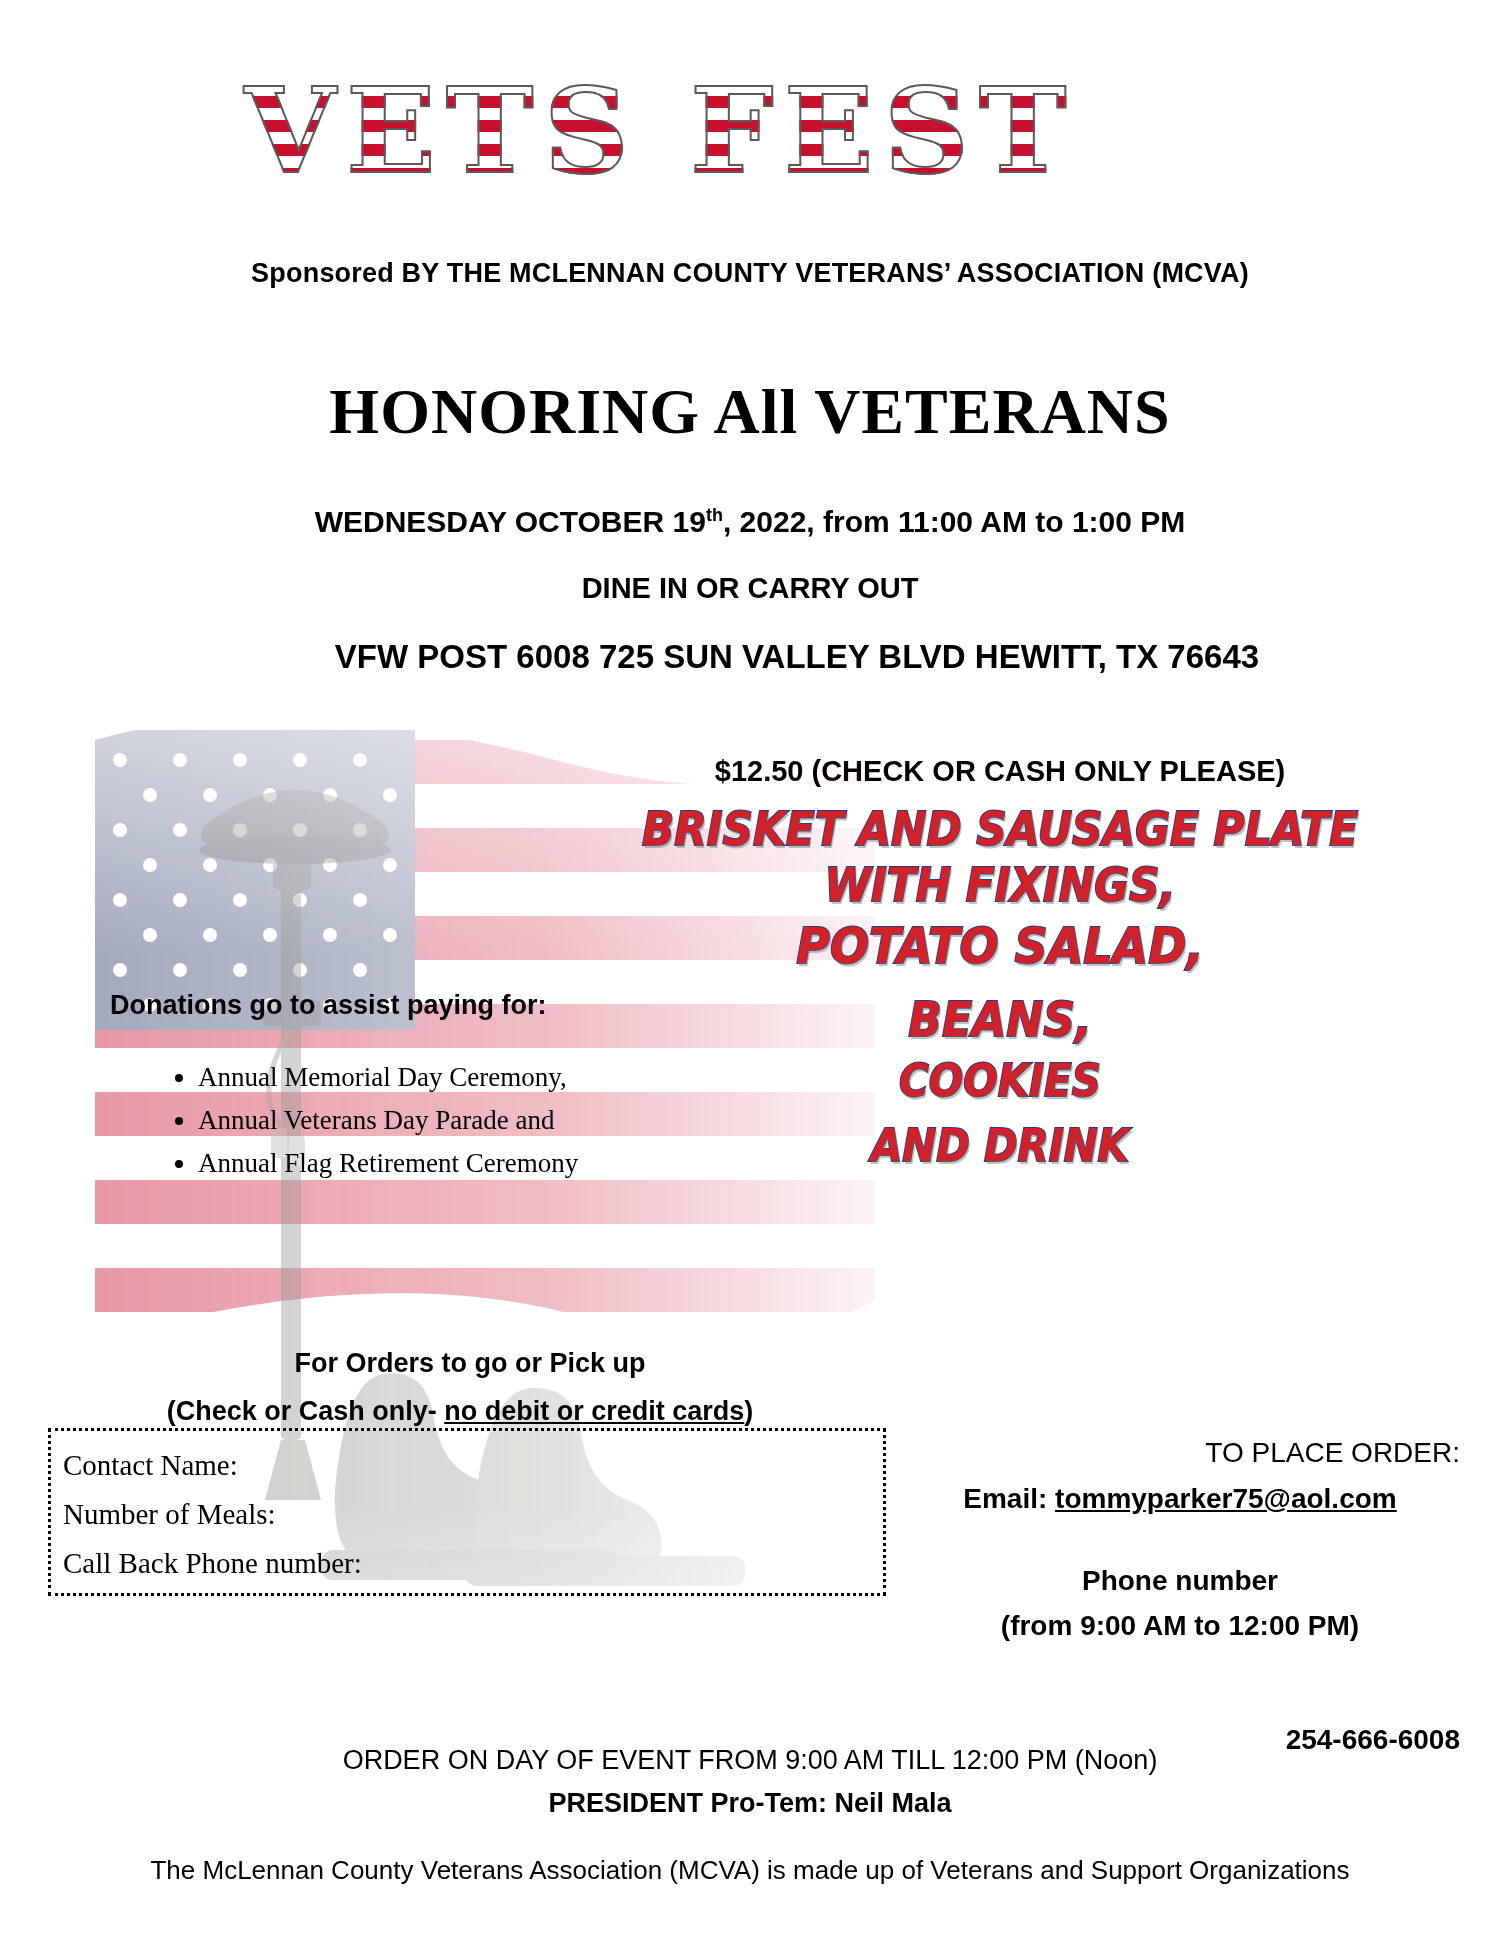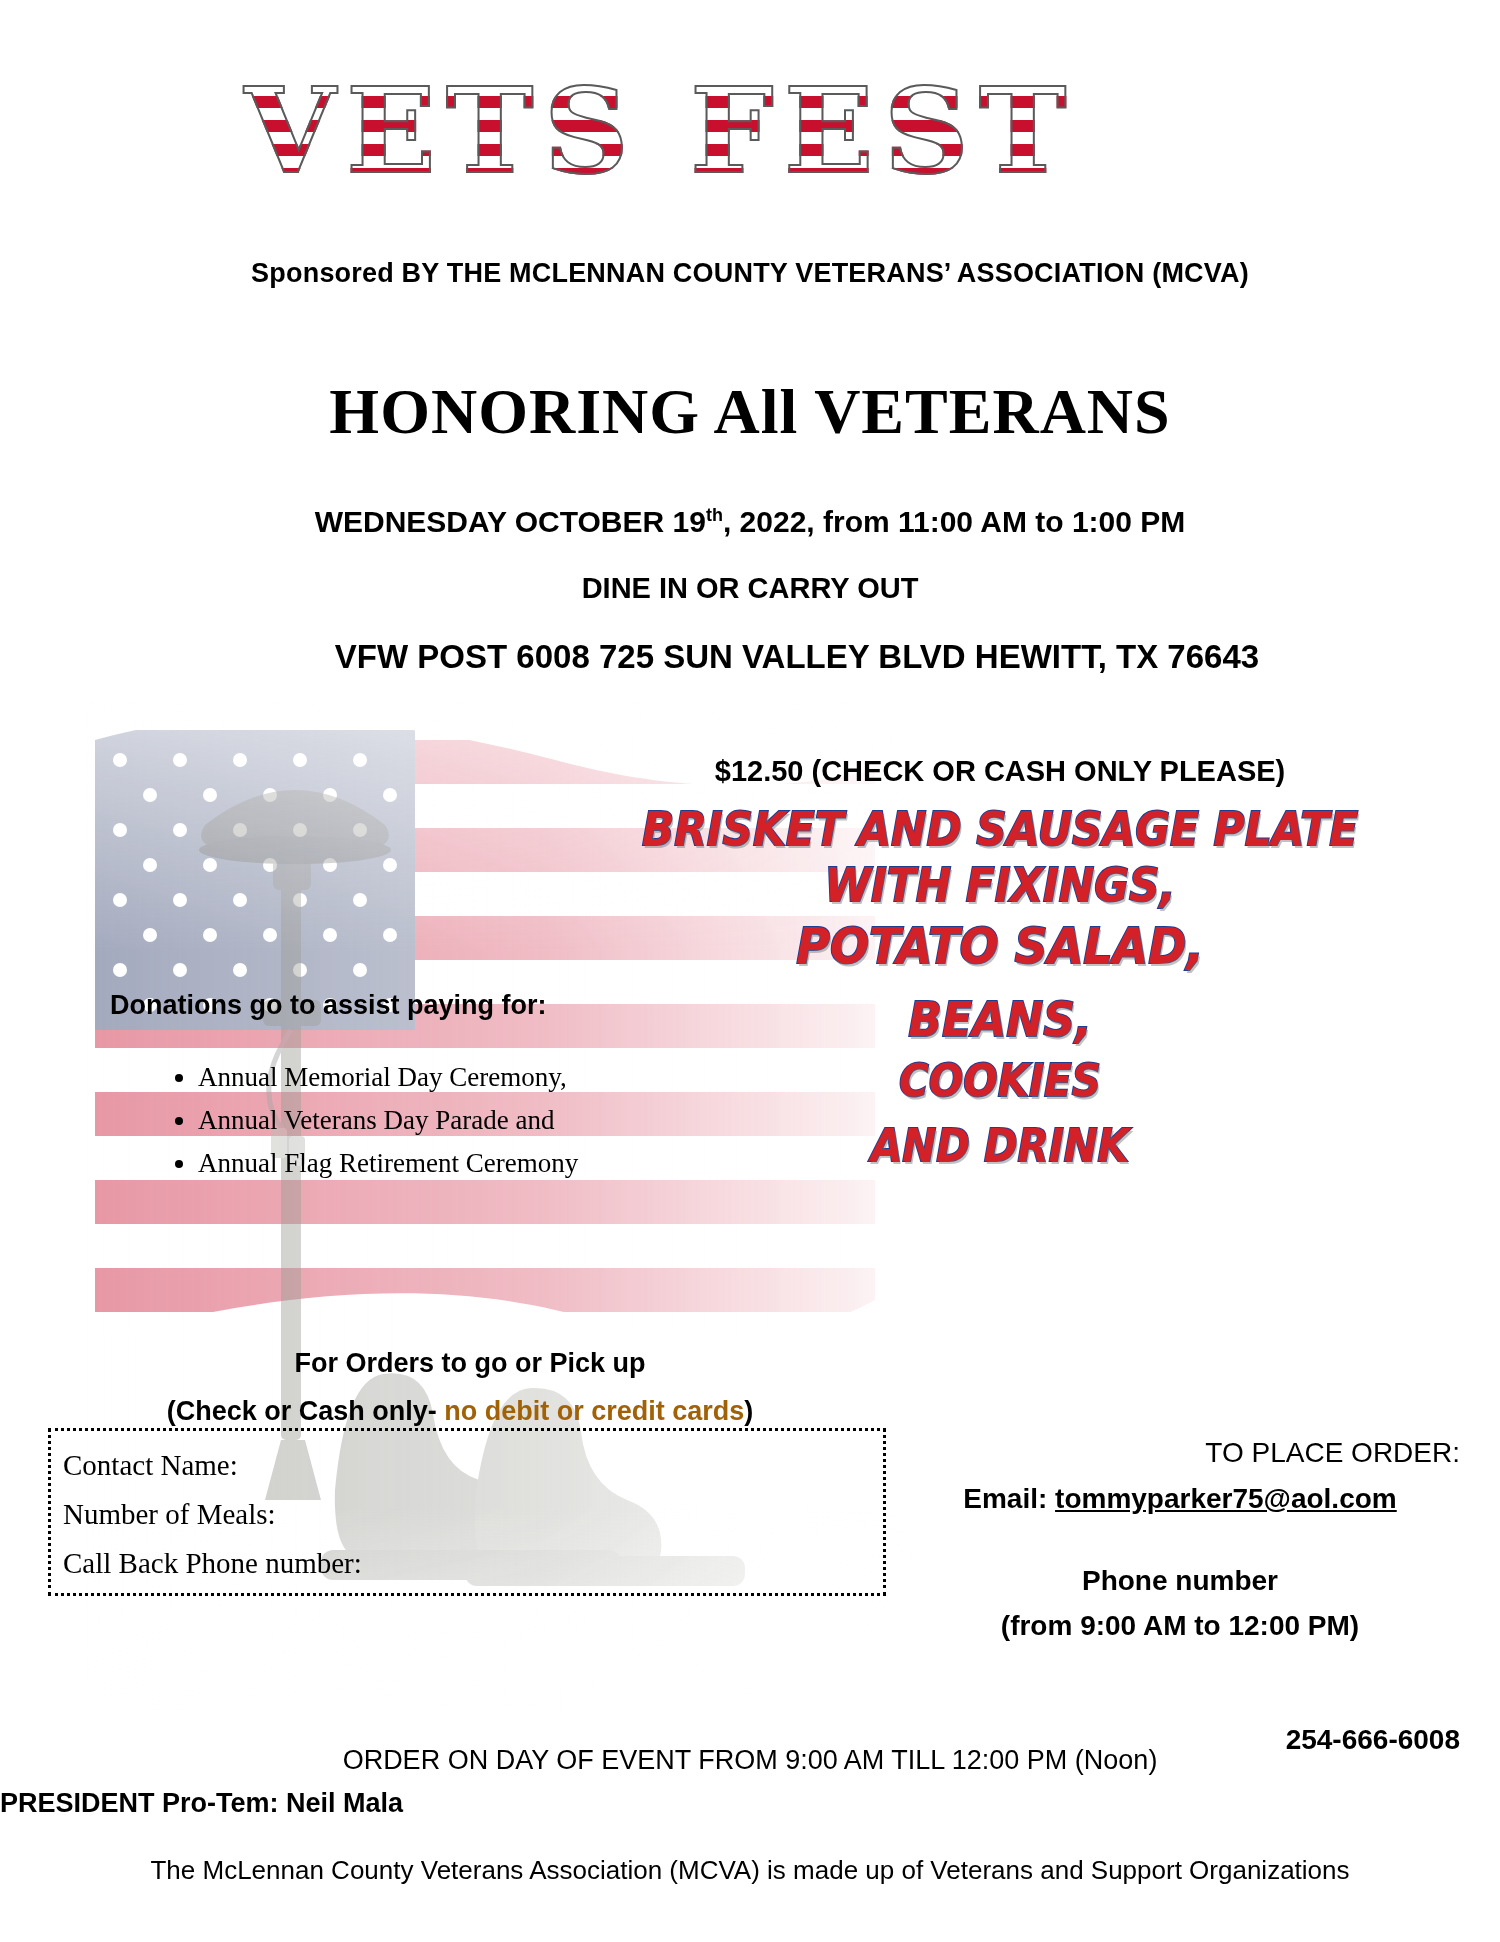--- a/index.html
+++ b/index.html
@@ -202,21 +202,21 @@
   }
   .check-cash {
     position: absolute;
     top: 1396px;
     left: 40px;
     width: 840px;
     text-align: center;
     font-size: 27px;
     font-weight: bold;
   }
-  .check-cash .red { color: #a16207; }
+  .check-cash .red { color: #000000; text-decoration: underline; }
 
   
   .form-box {
     position: absolute;
     top: 1428px;
     left: 48px;
     width: 838px;
     height: 168px;
     border: 3px dotted #000000;
     box-sizing: border-box;
@@ -282,20 +282,21 @@
     left: 0;
     width: 1500px;
     text-align: center;
     font-size: 27px;
   }
   .footer-president {
     position: absolute;
     top: 1788px;
     left: 0;
     width: 1500px;
+    text-align: center;
     font-size: 27px;
     font-weight: bold;
   }
   .footer-note {
     position: absolute;
     top: 1855px;
     left: 0;
     width: 1500px;
     text-align: center;
     font-size: 26px;

